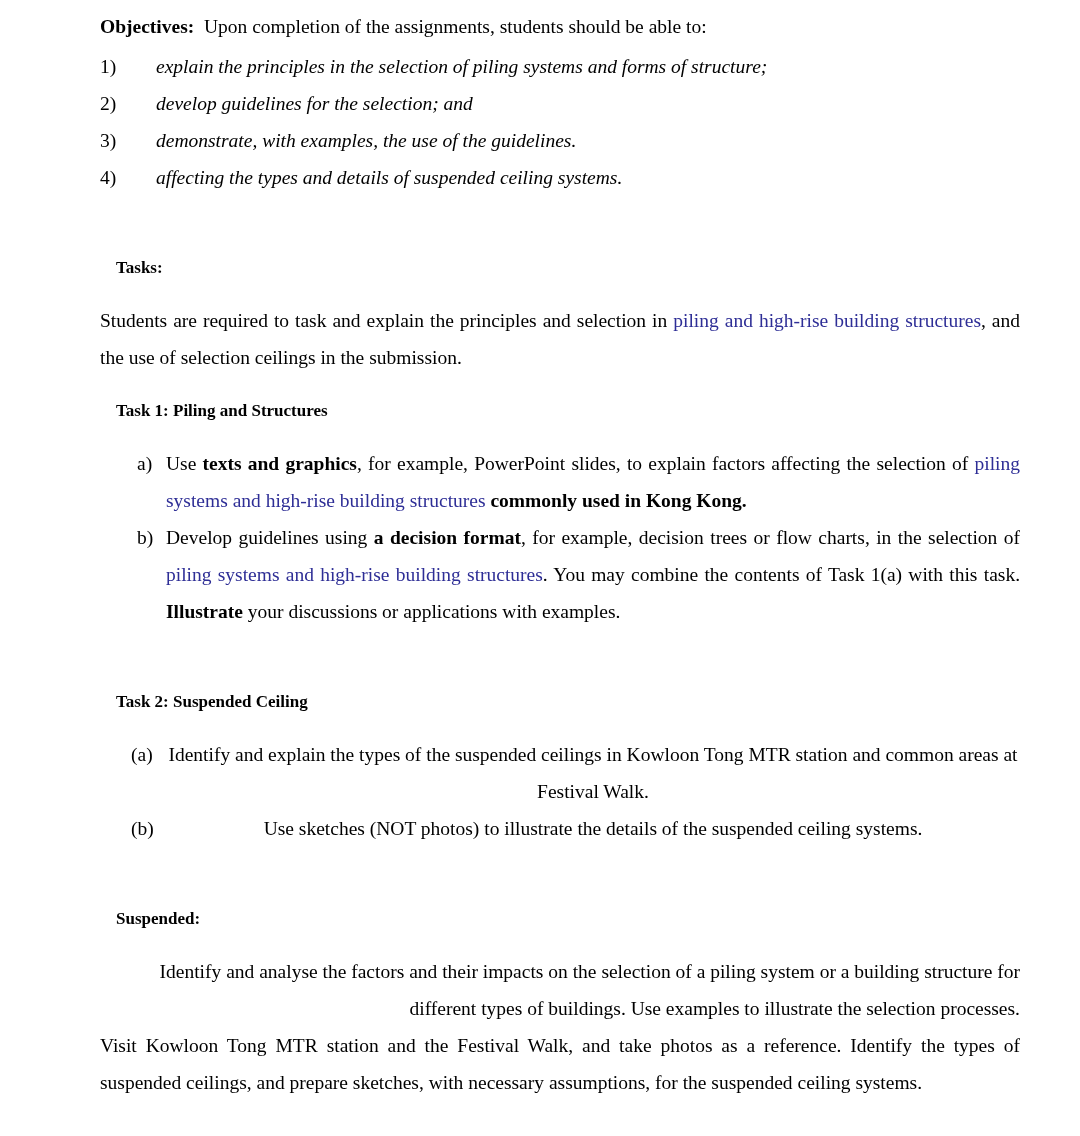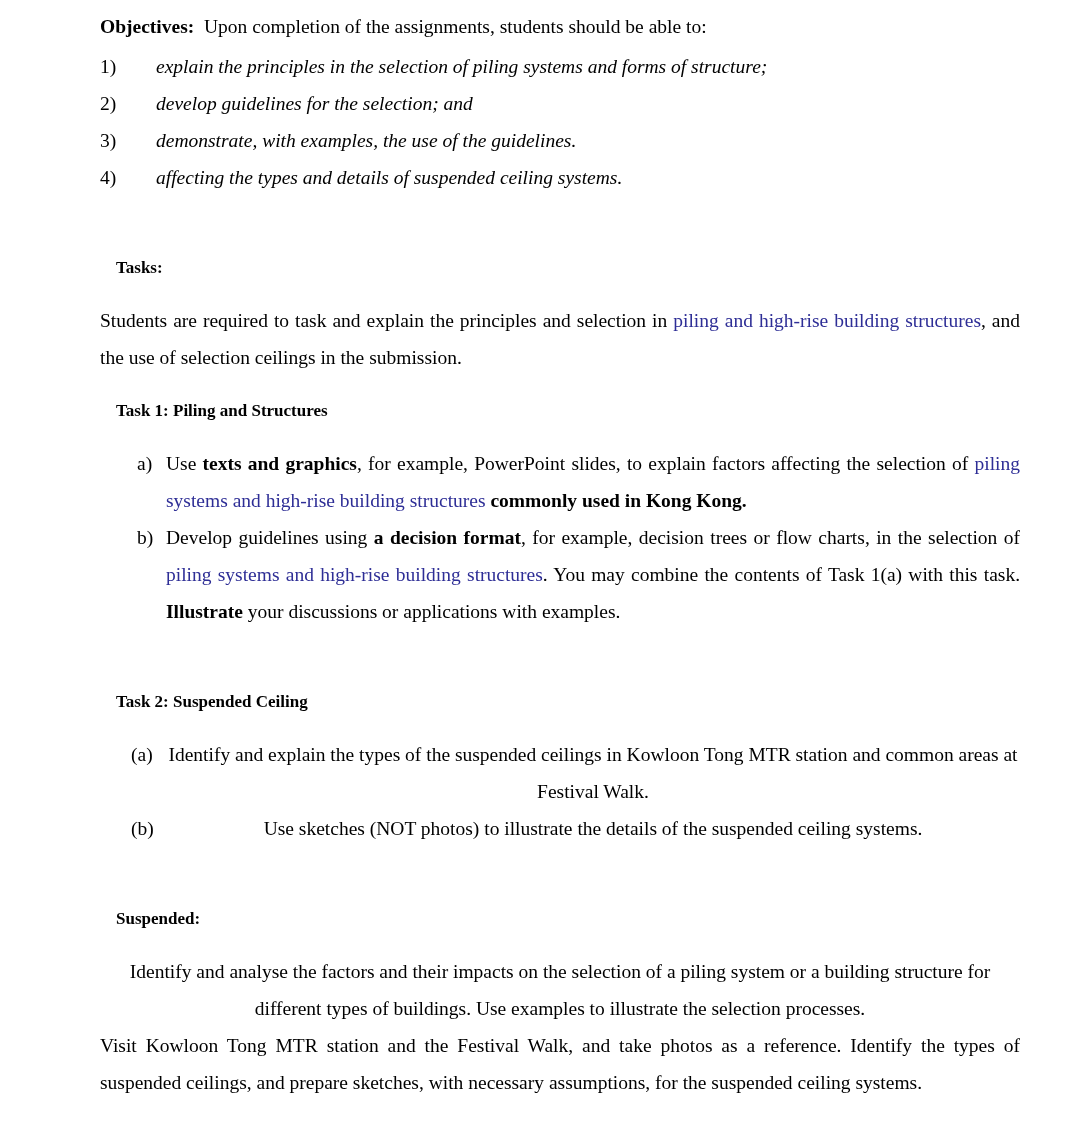--- a/index.html
+++ b/index.html
@@ -25,21 +25,21 @@
   .b { font-weight: bold; }
 
   
   .para {
     font-size: 19.5px;
     line-height: 37px;
     text-align: justify;
     text-justify: inter-word;
     margin: 0;
   }
-  .para.left { text-align: center; }
+  .para.left { text-align: right; }
 
   .heading {
     font-size: 17px;
     line-height: 37px;
     font-weight: bold;
     margin: 16px;
   }
 
   
   .intro { margin: 0 0 3px 0; }

